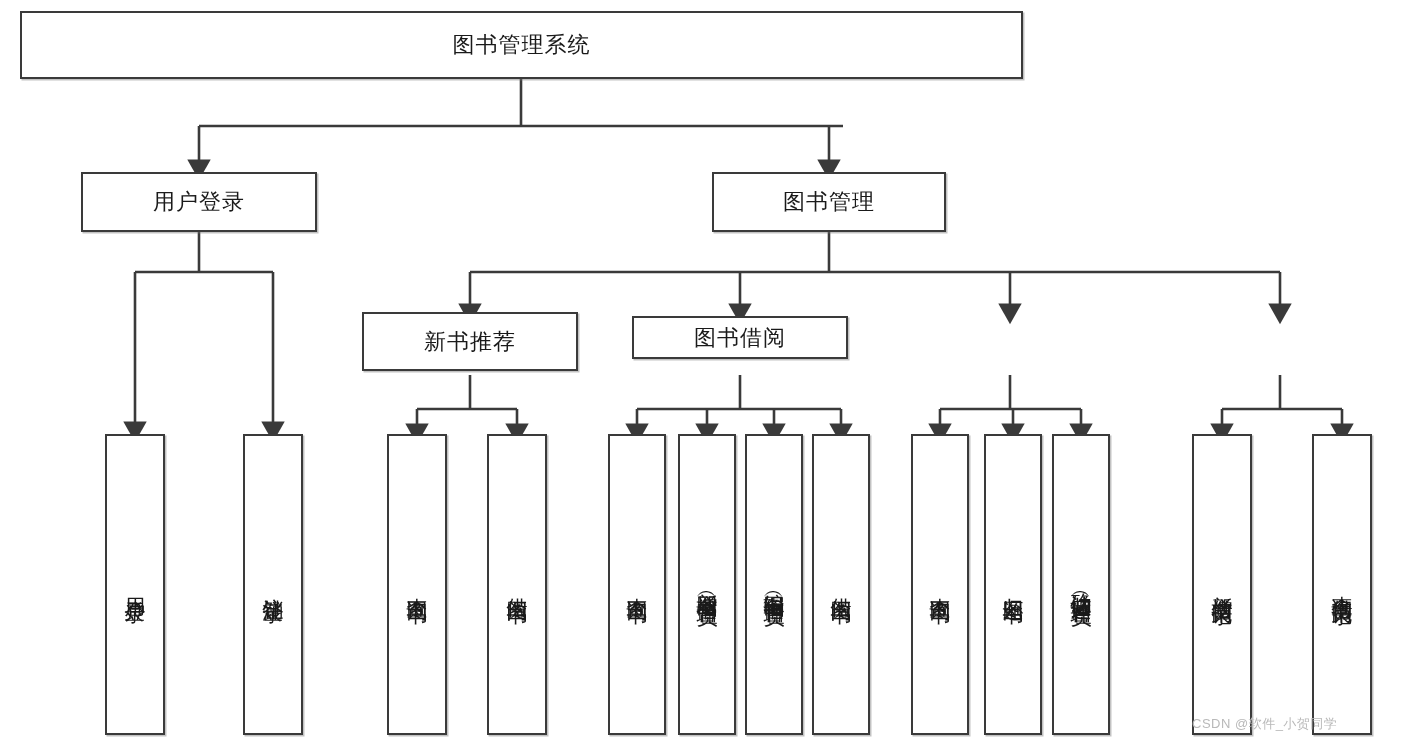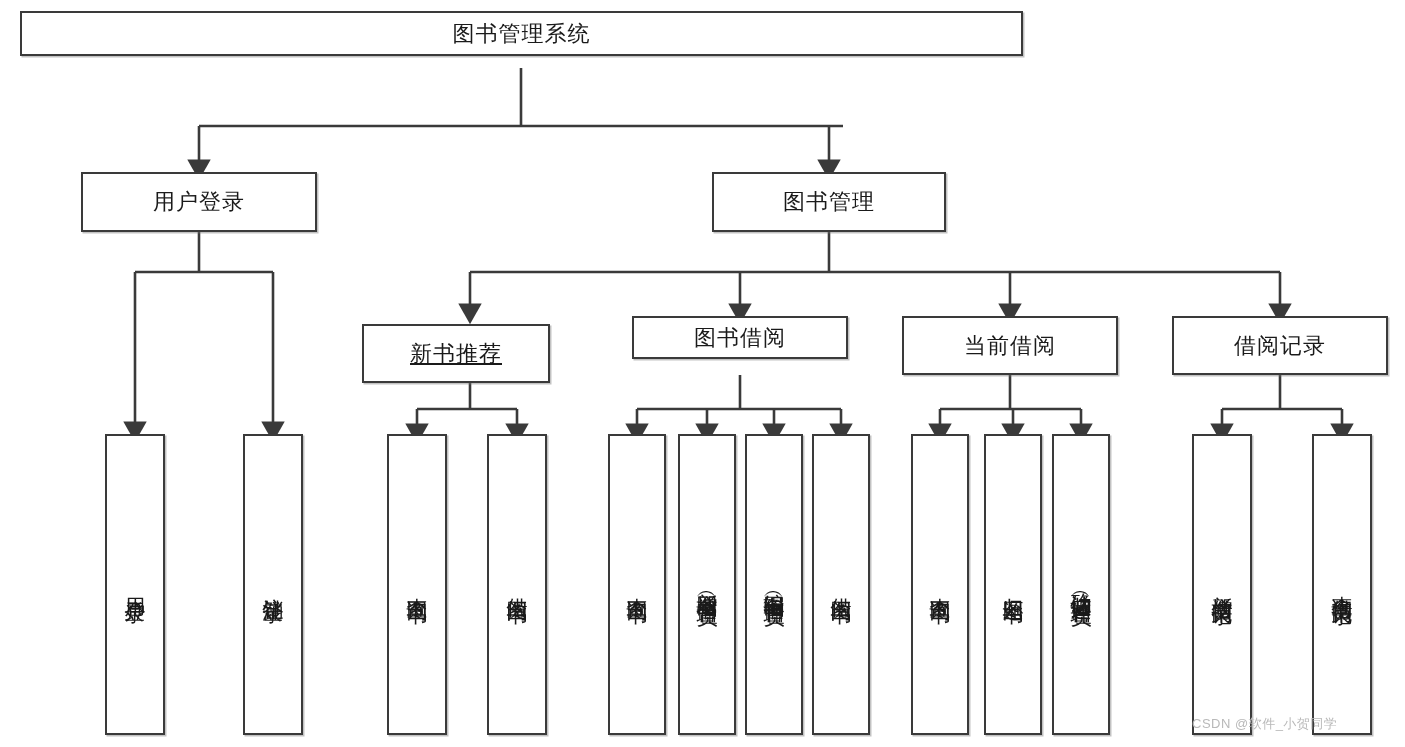--- a/index.html
+++ b/index.html
@@ -112,42 +112,36 @@
       <path d="M1013,409 L1013,426" marker-end="url(#arrow)"></path>
       <path d="M1081,409 L1081,426" marker-end="url(#arrow)"></path>
 
       <path d="M1280,375 L1280,409"></path>
       <path d="M1222,409 L1342,409"></path>
       <path d="M1222,409 L1222,426" marker-end="url(#arrow)"></path>
       <path d="M1342,409 L1342,426" marker-end="url(#arrow)"></path>
     </g>
   </svg>
 
-  <div class="node horiz" style="left:20px; top:11px; width:1003px; height:45px;">
+  <div class="node horiz" style="left:20px; top:11px; width:1003px; height:68px;">
     <span>图书管理系统</span>
   </div>
 
   <div class="node horiz" style="left:81px; top:172px; width:236px; height:60px;">
     <span>用户登录</span>
   </div>
   <div class="node horiz" style="left:712px; top:172px; width:234px; height:60px;">
     <span>图书管理</span>
   </div>
 
-  <div class="node horiz" style="left:362px; top:324px; width:188px; height:59px;text-decoration:underline;">
+  <div class="node horiz" style="left:362px; top:312px; width:216px; height:59px;">
     <span>新书推荐</span>
   </div>
   <div class="node horiz" style="left:632px; top:316px; width:216px; height:43px;">
     <span>图书借阅</span>
-  </div>
-  <div class="node horiz" style="left:902px; top:316px; width:216px; height:59px;">
-    <span>当前借阅</span>
-  </div>
-  <div class="node horiz" style="left:1172px; top:316px; width:216px; height:59px;">
-    <span>借阅记录</span>
   </div>
 
   <div class="node vert" style="left:105px; top:434px; width:60px; height:301px;">
     <span class="vtext">用户登录</span>
   </div>
   <div class="node vert" style="left:243px; top:434px; width:60px; height:301px;">
     <span class="vtext">注销登录</span>
   </div>
 
   <div class="node vert" style="left:387px; top:434px; width:60px; height:301px;">

